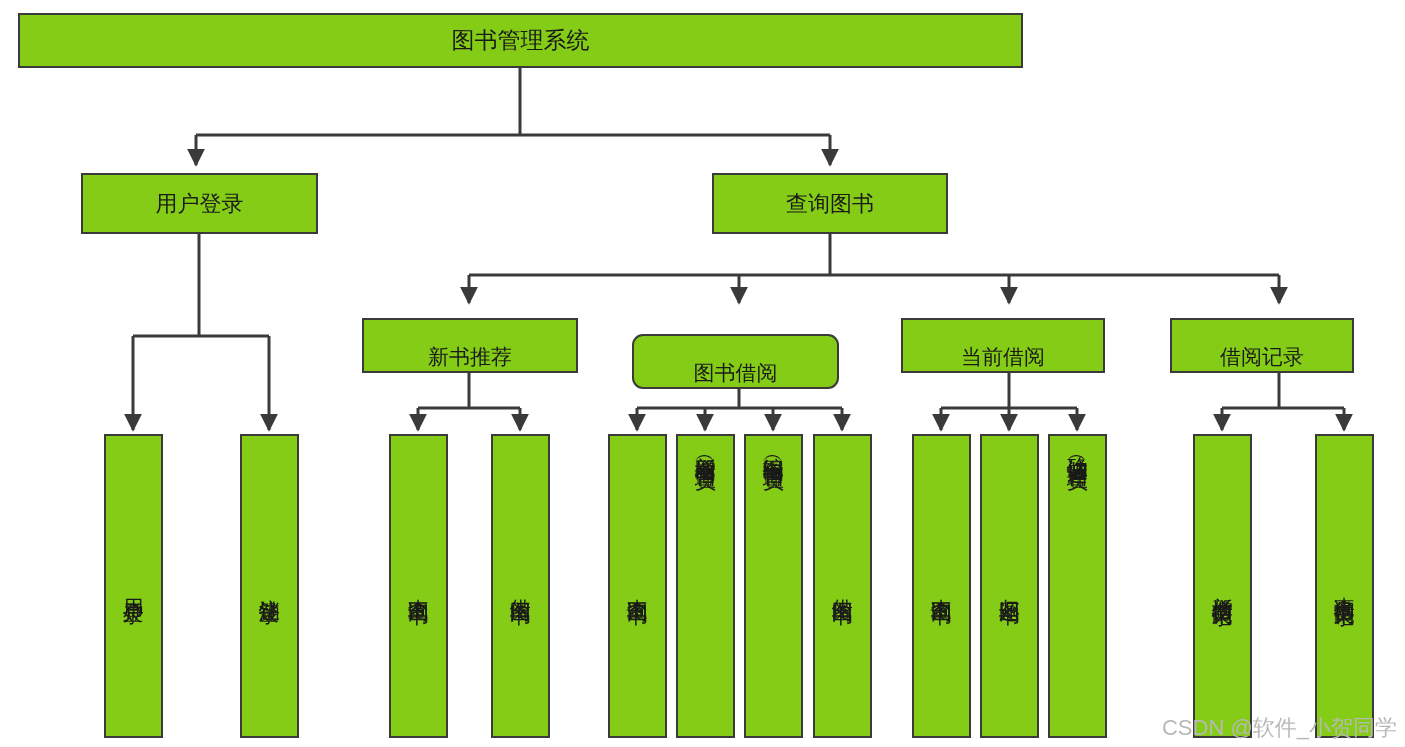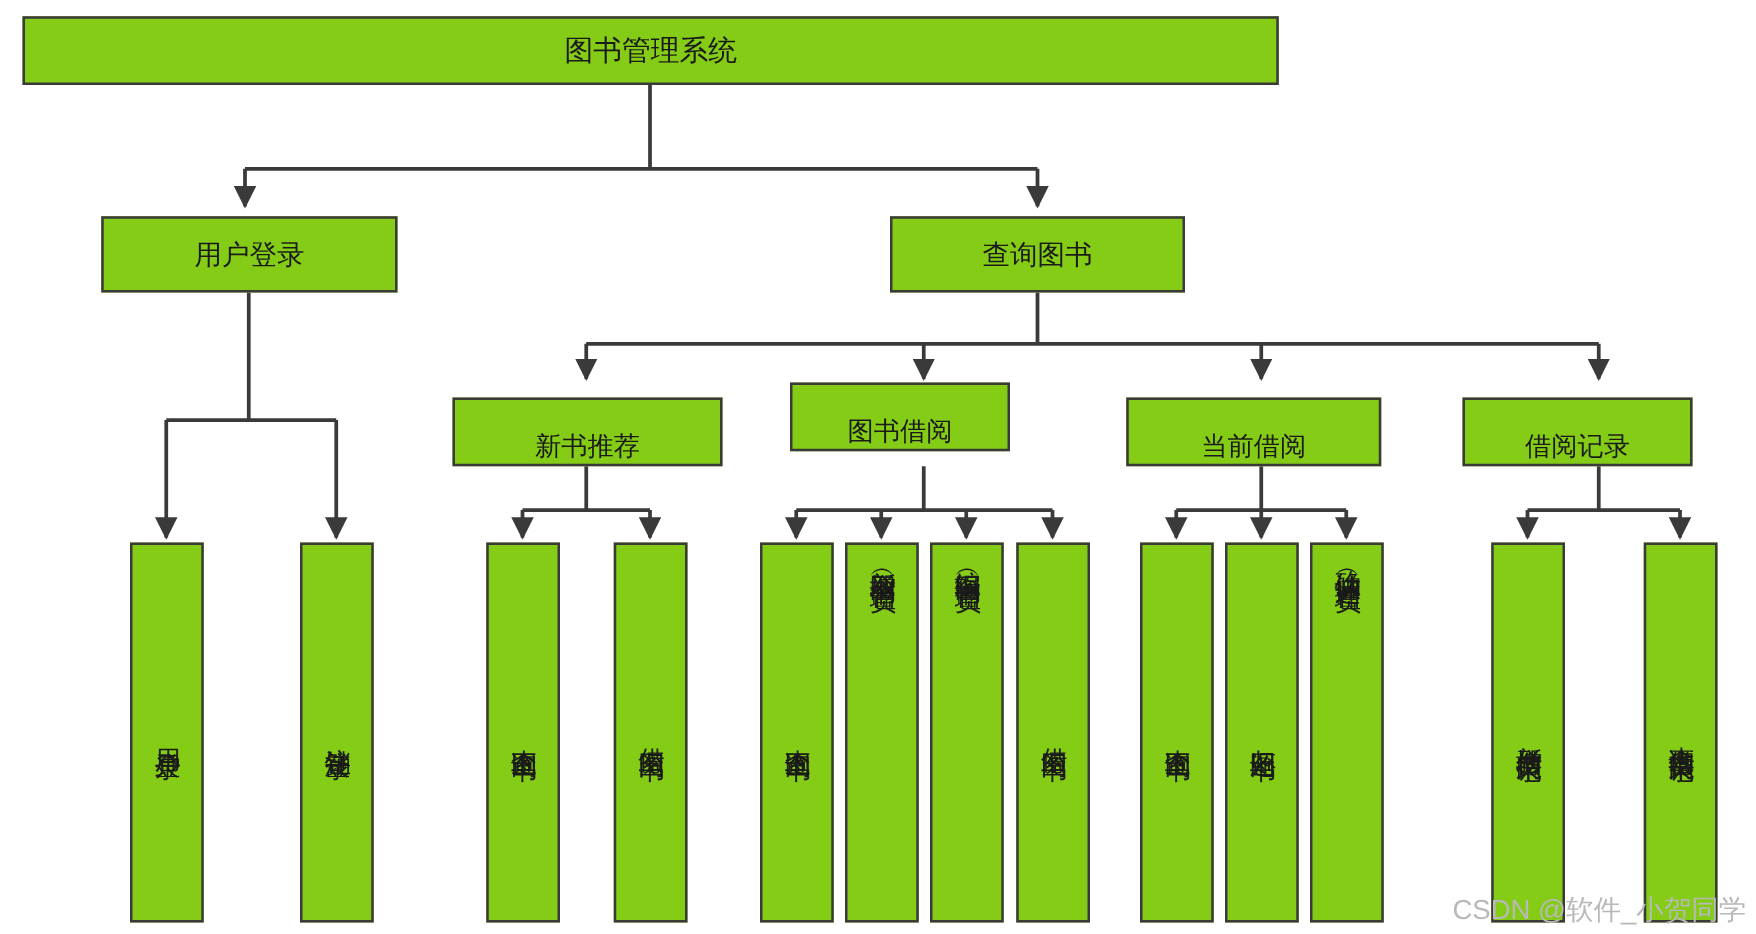--- a/index.html
+++ b/index.html
@@ -145,21 +145,21 @@
   </div>
 
   <div class="node level1" style="left:712px; top:173px; width:236px; height:61px;">
     <span class="htext">查询图书</span>
   </div>
 
   <div class="node level2" style="left:362px; top:318px; width:216px; height:55px;">
     <span class="htext">新书推荐</span>
   </div>
 
-  <div class="node level2" style="left:632px; top:306px; width:176px; height:55px;">
+  <div class="node level2" style="left:632px; top:334px; width:207px; height:55px;border-radius:11px;">
     <span class="htext">图书借阅</span>
   </div>
 
   <div class="node level2" style="left:901px; top:318px; width:204px; height:55px;">
     <span class="htext">当前借阅</span>
   </div>
 
   <div class="node level2" style="left:1170px; top:318px; width:184px; height:55px;">
     <span class="htext">借阅记录</span>
   </div>

